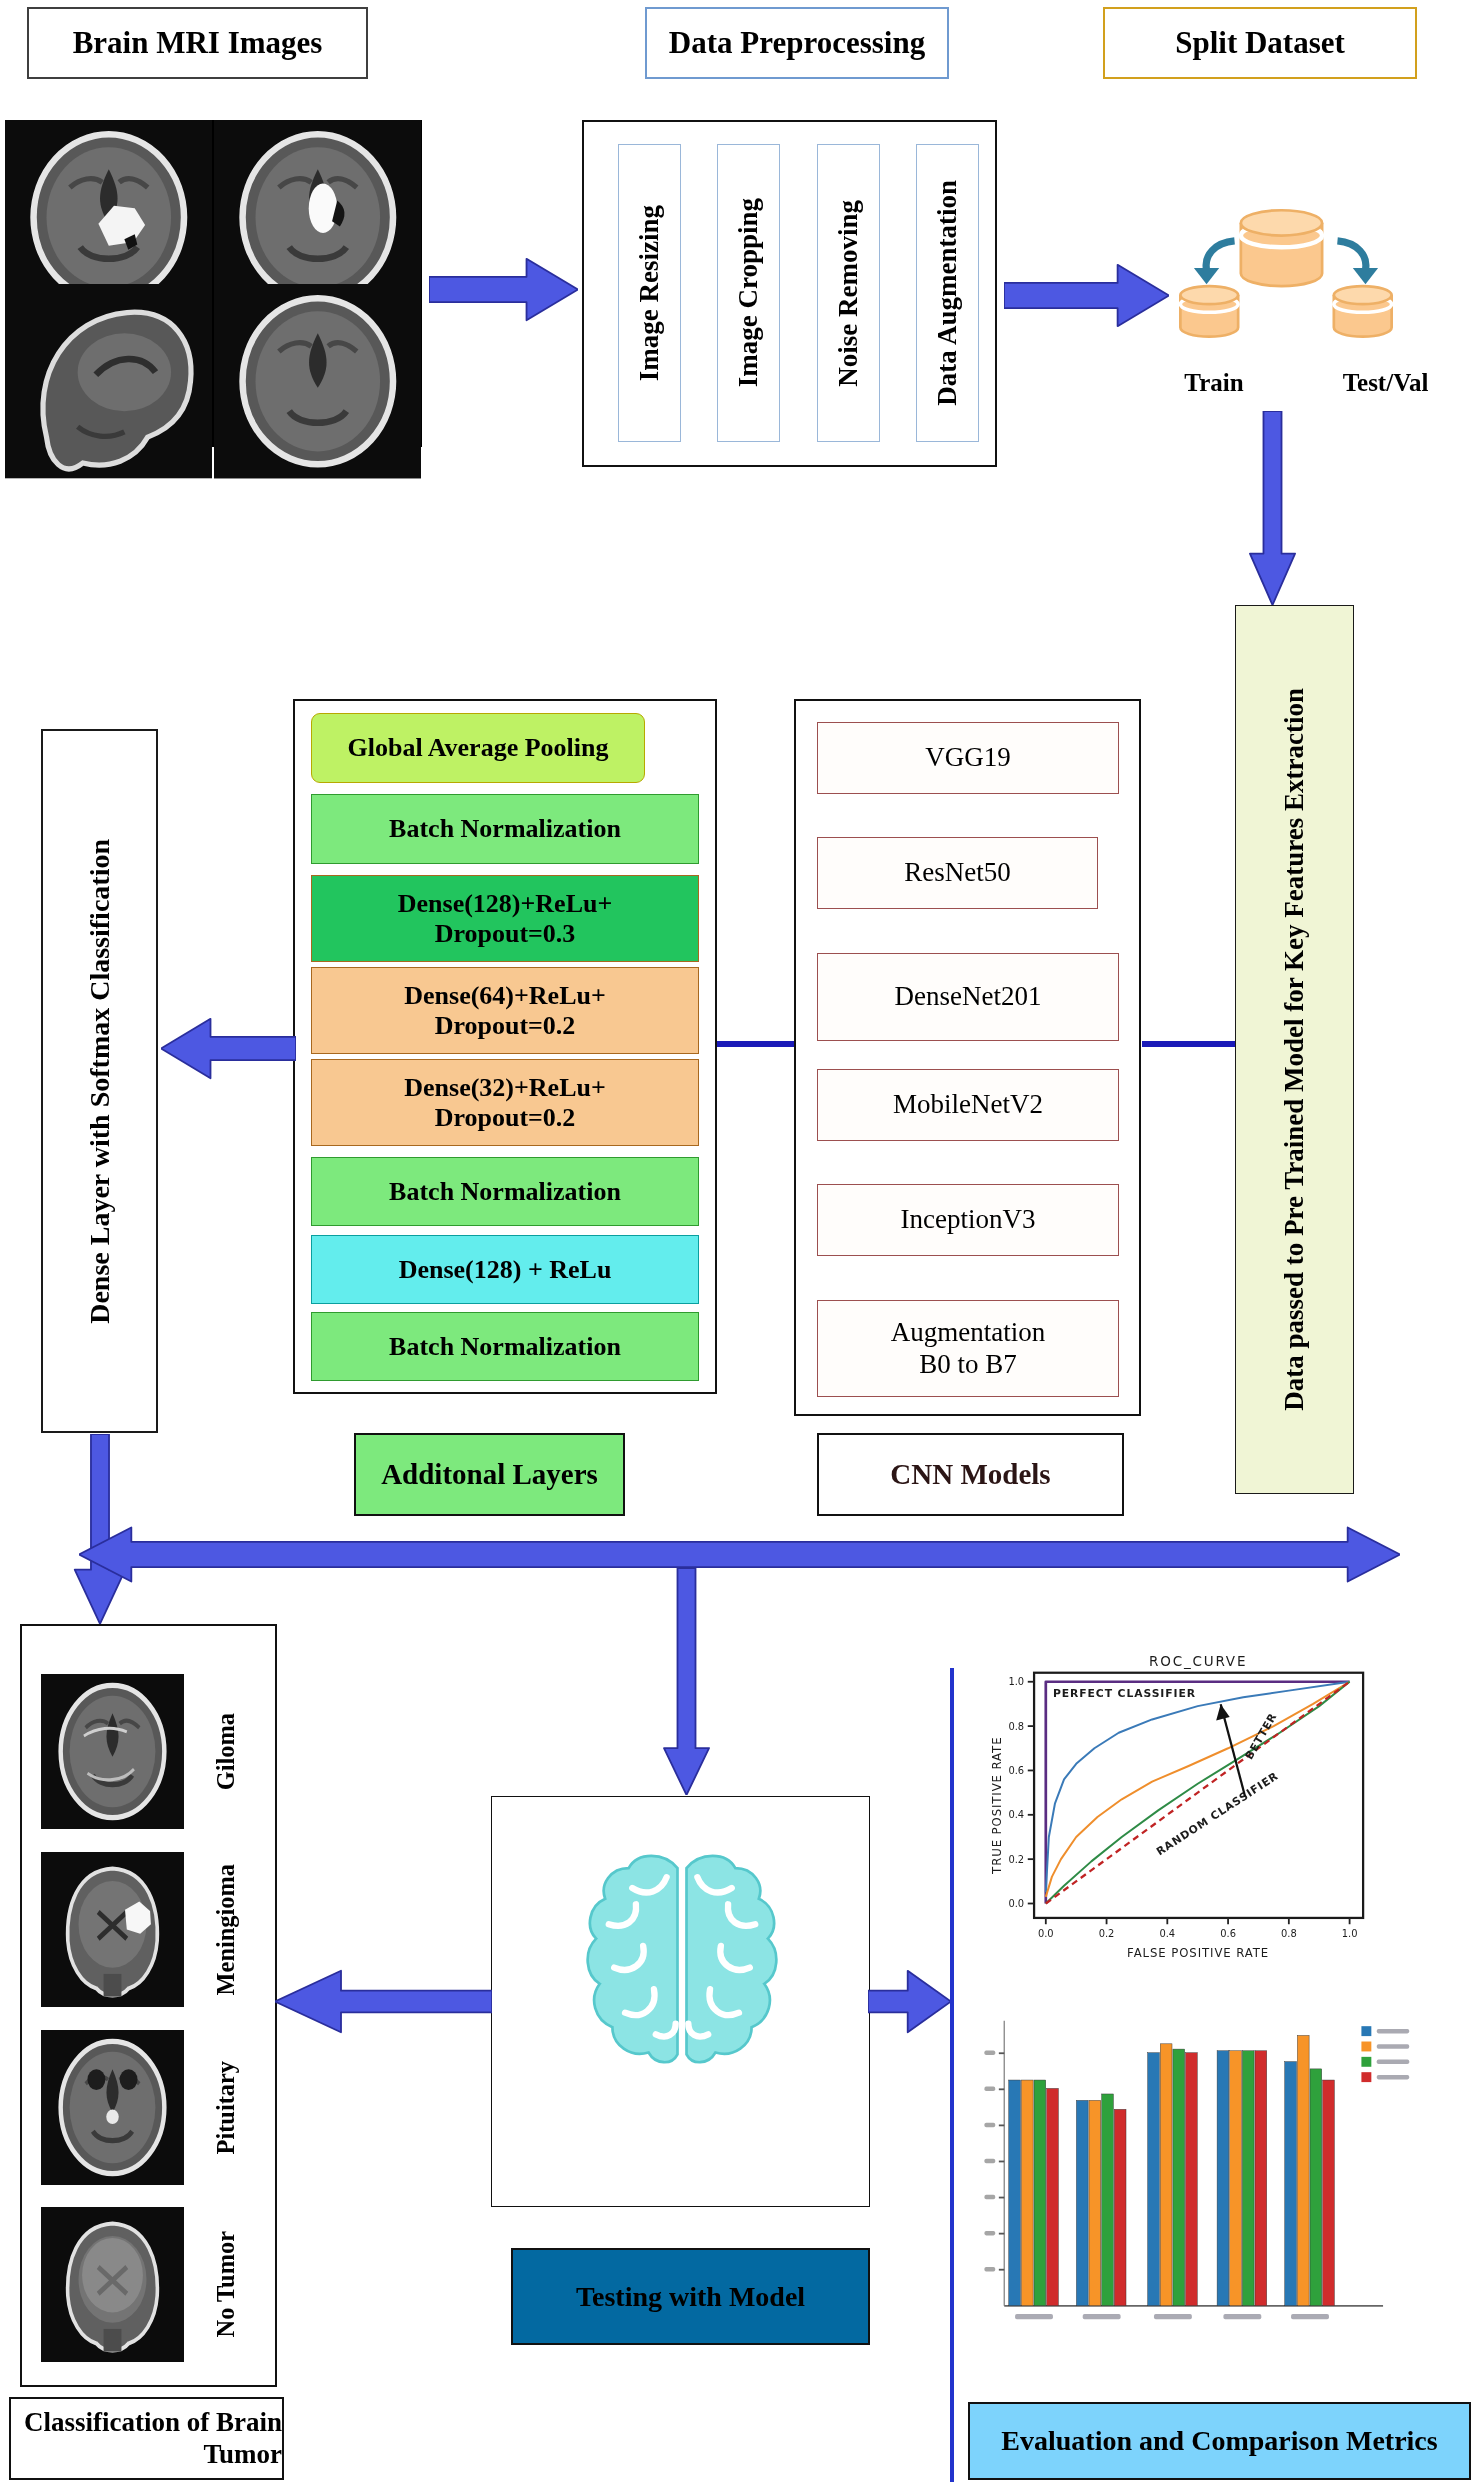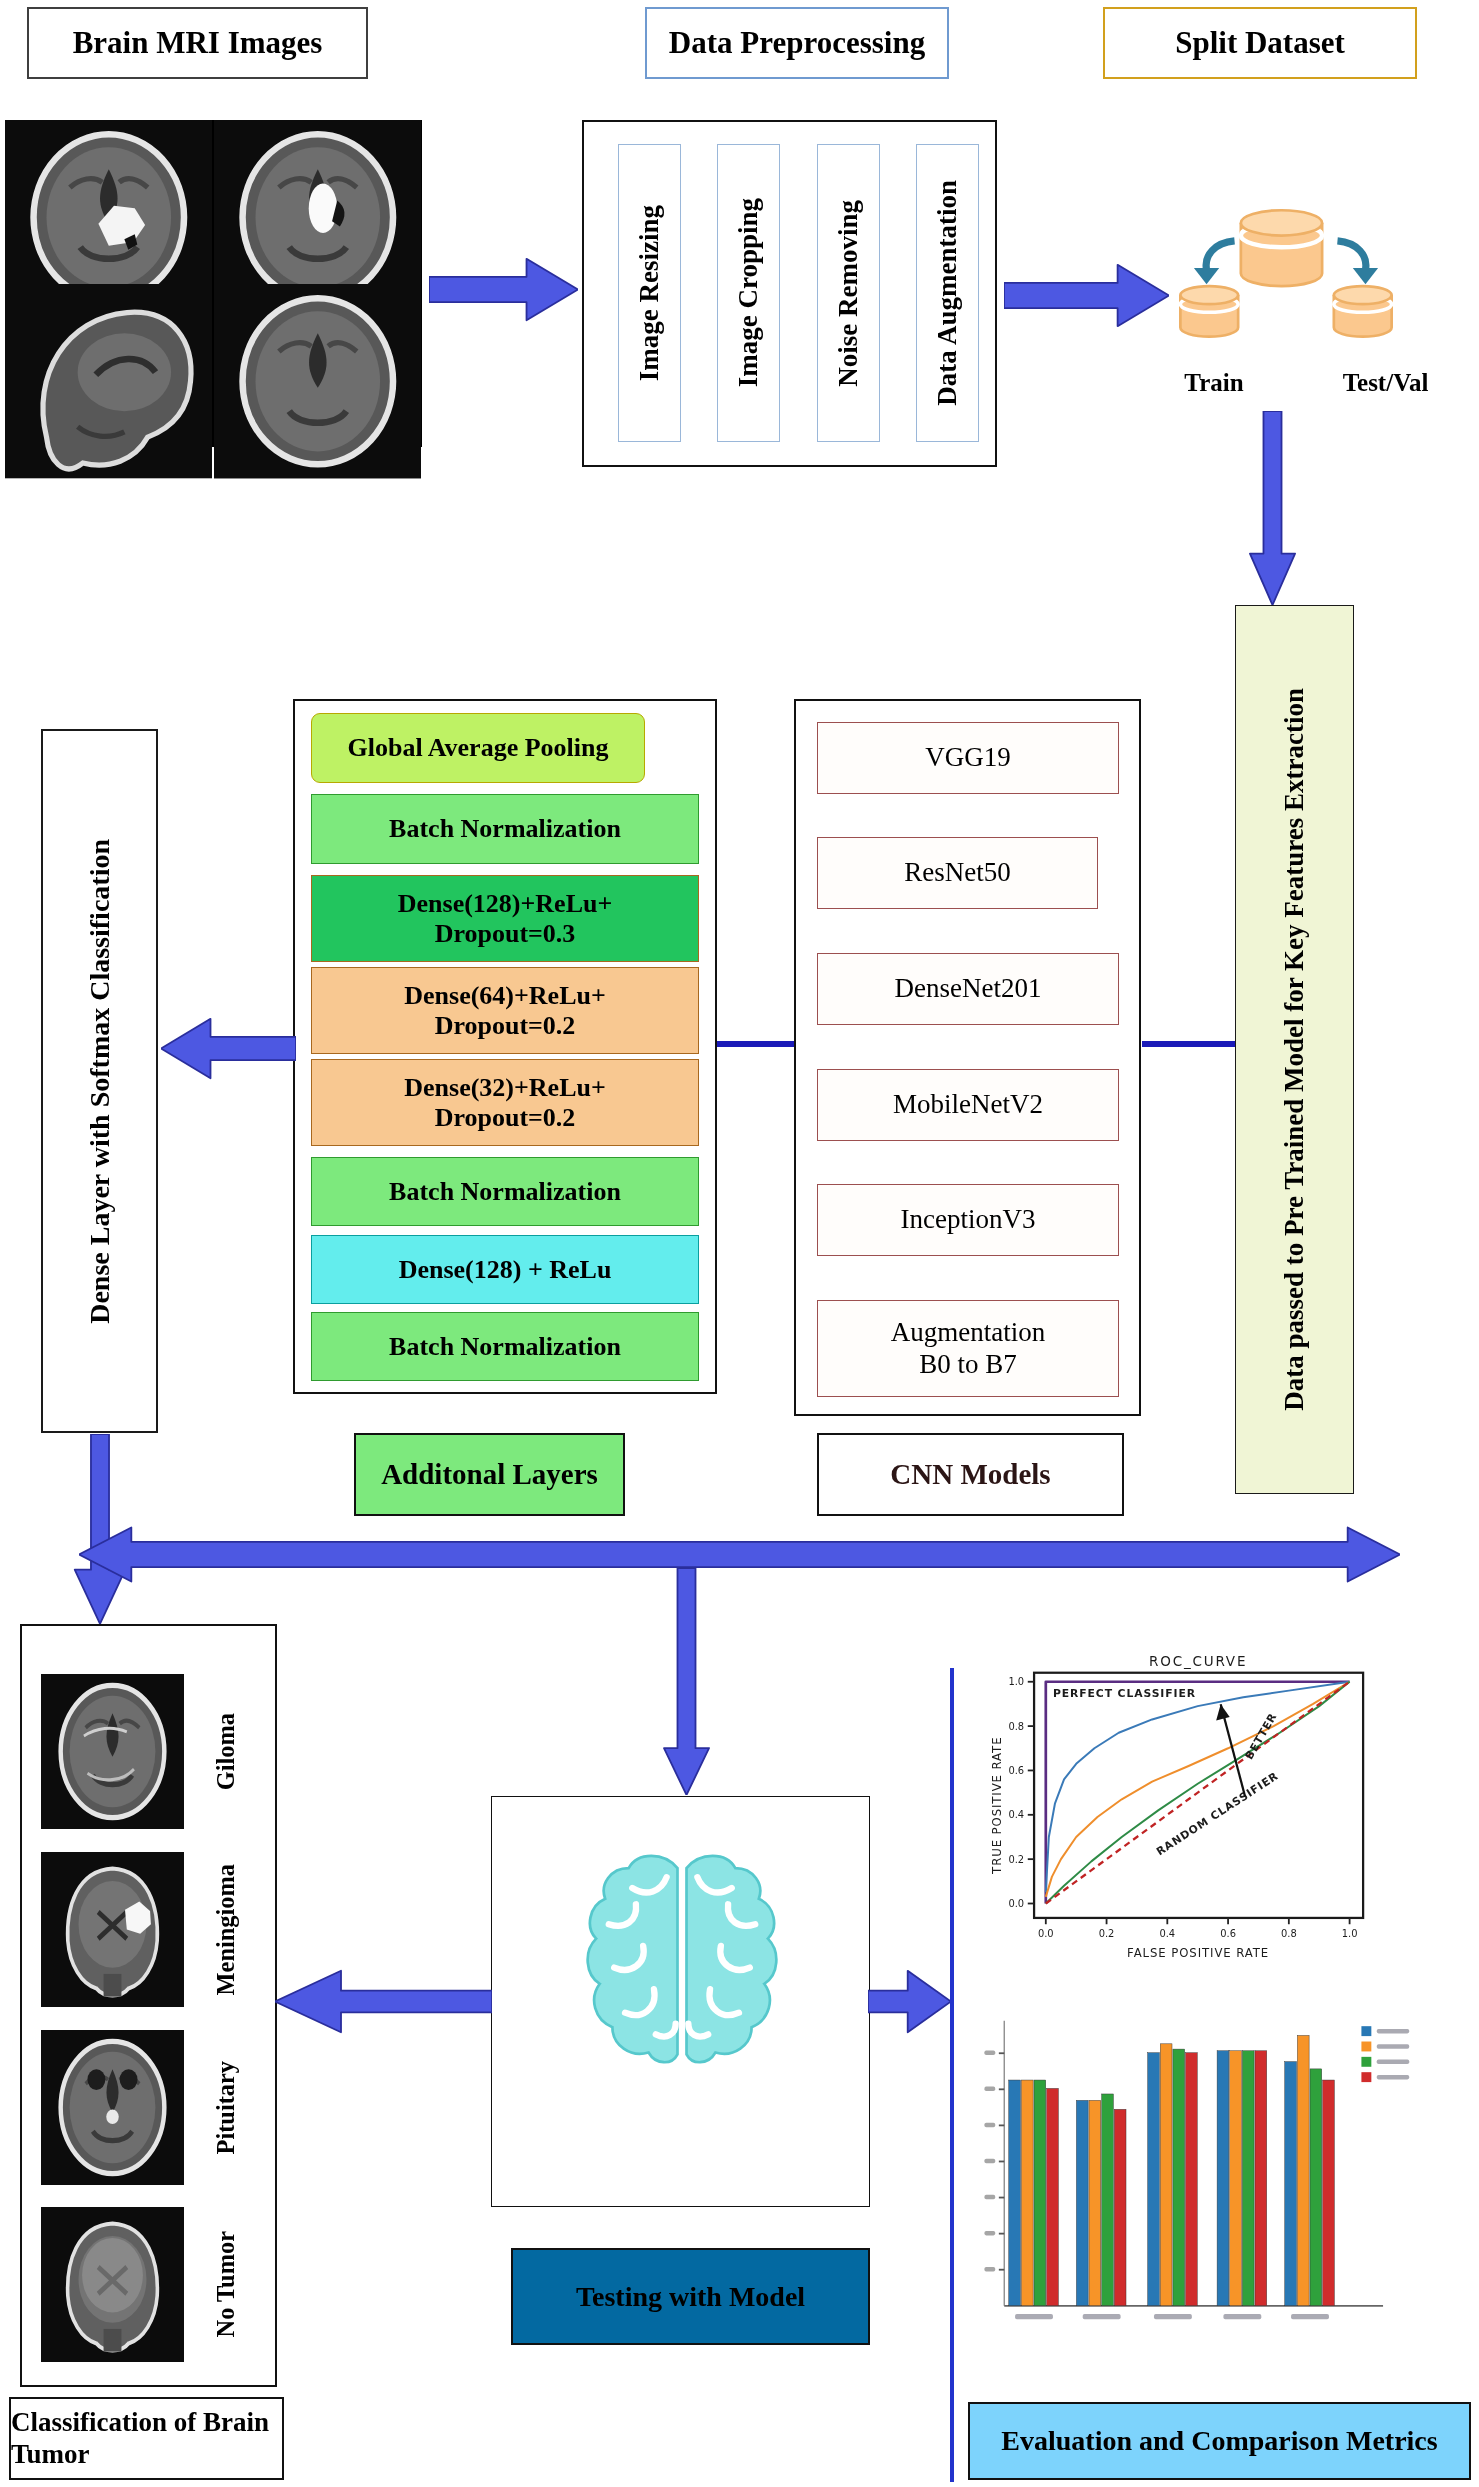--- a/index.html
+++ b/index.html
@@ -1,20 +1,20 @@
 <!DOCTYPE html>
 <html style="font-size:14.4px"><head>
 <meta charset="utf-8">
 <style>
   *{margin:0;padding:0;box-sizing:border-box}
   html,body{background:#ffffff}
   body{font-family:"Liberation Serif",serif}
   #canvas{position:relative;width:1479px;height:2487px;background:#fff;overflow:hidden}
   .abs{position:absolute}
-  .tbox{display:flex;align-items:center;justify-content:center;text-align:left;
+  .tbox{display:flex;align-items:center;justify-content:center;text-align:right;
         background:#fff;font-weight:bold;white-space:pre-line}
   .vwrap{display:flex;align-items:center;justify-content:center}
   .vlabel{writing-mode:vertical-rl;transform:rotate(180deg);white-space:nowrap;font-weight:bold;text-align:center}
   .row{display:flex;align-items:center;justify-content:center;text-align:center;
        white-space:pre-line;font-weight:bold;border:1.8px solid #333;line-height:1.12}
   .cnn-item{display:flex;align-items:center;justify-content:center;text-align:center;
        white-space:pre-line;background:#fffdfb;border:1.8px solid #9c4f4f;font-weight:400;line-height:1.15}
   .connector{background:#1a1ab8}
   svg{display:block}
   .hand{font-family:"DejaVu Sans",sans-serif;fill:#1c1c1c}
@@ -149,21 +149,21 @@
 Dropout=0.2</div>
   <div class="abs row" style="left: 311px; top: 1157px; width: 388px; height: 69px; font-size: 26px; background-color: rgb(125, 233, 125); border-color: rgb(47, 155, 47);">Batch Normalization</div>
   <div class="abs row" style="left: 311px; top: 1235px; width: 388px; height: 69px; font-size: 26px; background-color: rgb(99, 237, 237); border-color: rgb(11, 159, 159);">Dense(128) + ReLu</div>
   <div class="abs row" style="left: 311px; top: 1312px; width: 388px; height: 69px; font-size: 26px; background-color: rgb(125, 233, 125); border-color: rgb(47, 155, 47);">Batch Normalization</div>
 
   <div class="abs tbox" style="left:354px;top:1433px;width:271px;height:83px;border:2.7px solid #111;background:#7de97d;font-size:29px">Additonal Layers</div>
 
   <div class="abs" style="left:794px;top:699px;width:347px;height:717px;border:2.7px solid #111;background:#fff"></div>
   <div class="abs cnn-item" style="left:817px;top:722px;width:302px;height:72px;font-size:27px">VGG19</div>
   <div class="abs cnn-item" style="left:817px;top:837px;width:281px;height:72px;font-size:27px">ResNet50</div>
-  <div class="abs cnn-item" style="left:817px;top:953px;width:302px;height:72px;font-size:27px">DenseNet201</div>
+  <div class="abs cnn-item" style="left:817px;top:953px;width:302px;height:88px;font-size:27px">DenseNet201</div>
   <div class="abs cnn-item" style="left:817px;top:1069px;width:302px;height:72px;font-size:27px">MobileNetV2</div>
   <div class="abs cnn-item" style="left:817px;top:1184px;width:302px;height:72px;font-size:27px">InceptionV3</div>
   <div class="abs cnn-item" style="left:817px;top:1300px;width:302px;height:97px;font-size:27px">Augmentation
 B0 to B7</div>
 
   <div class="abs tbox" style="left:817px;top:1433px;width:307px;height:83px;border:2.7px solid #111;font-size:29px;color:#2b1515">CNN Models</div>
 
   <div class="abs connector" style="left:717px;top:1041px;width:77px;height:6.3px"></div>
   <div class="abs connector" style="left:1142px;top:1041px;width:93px;height:6.3px"></div>
 

